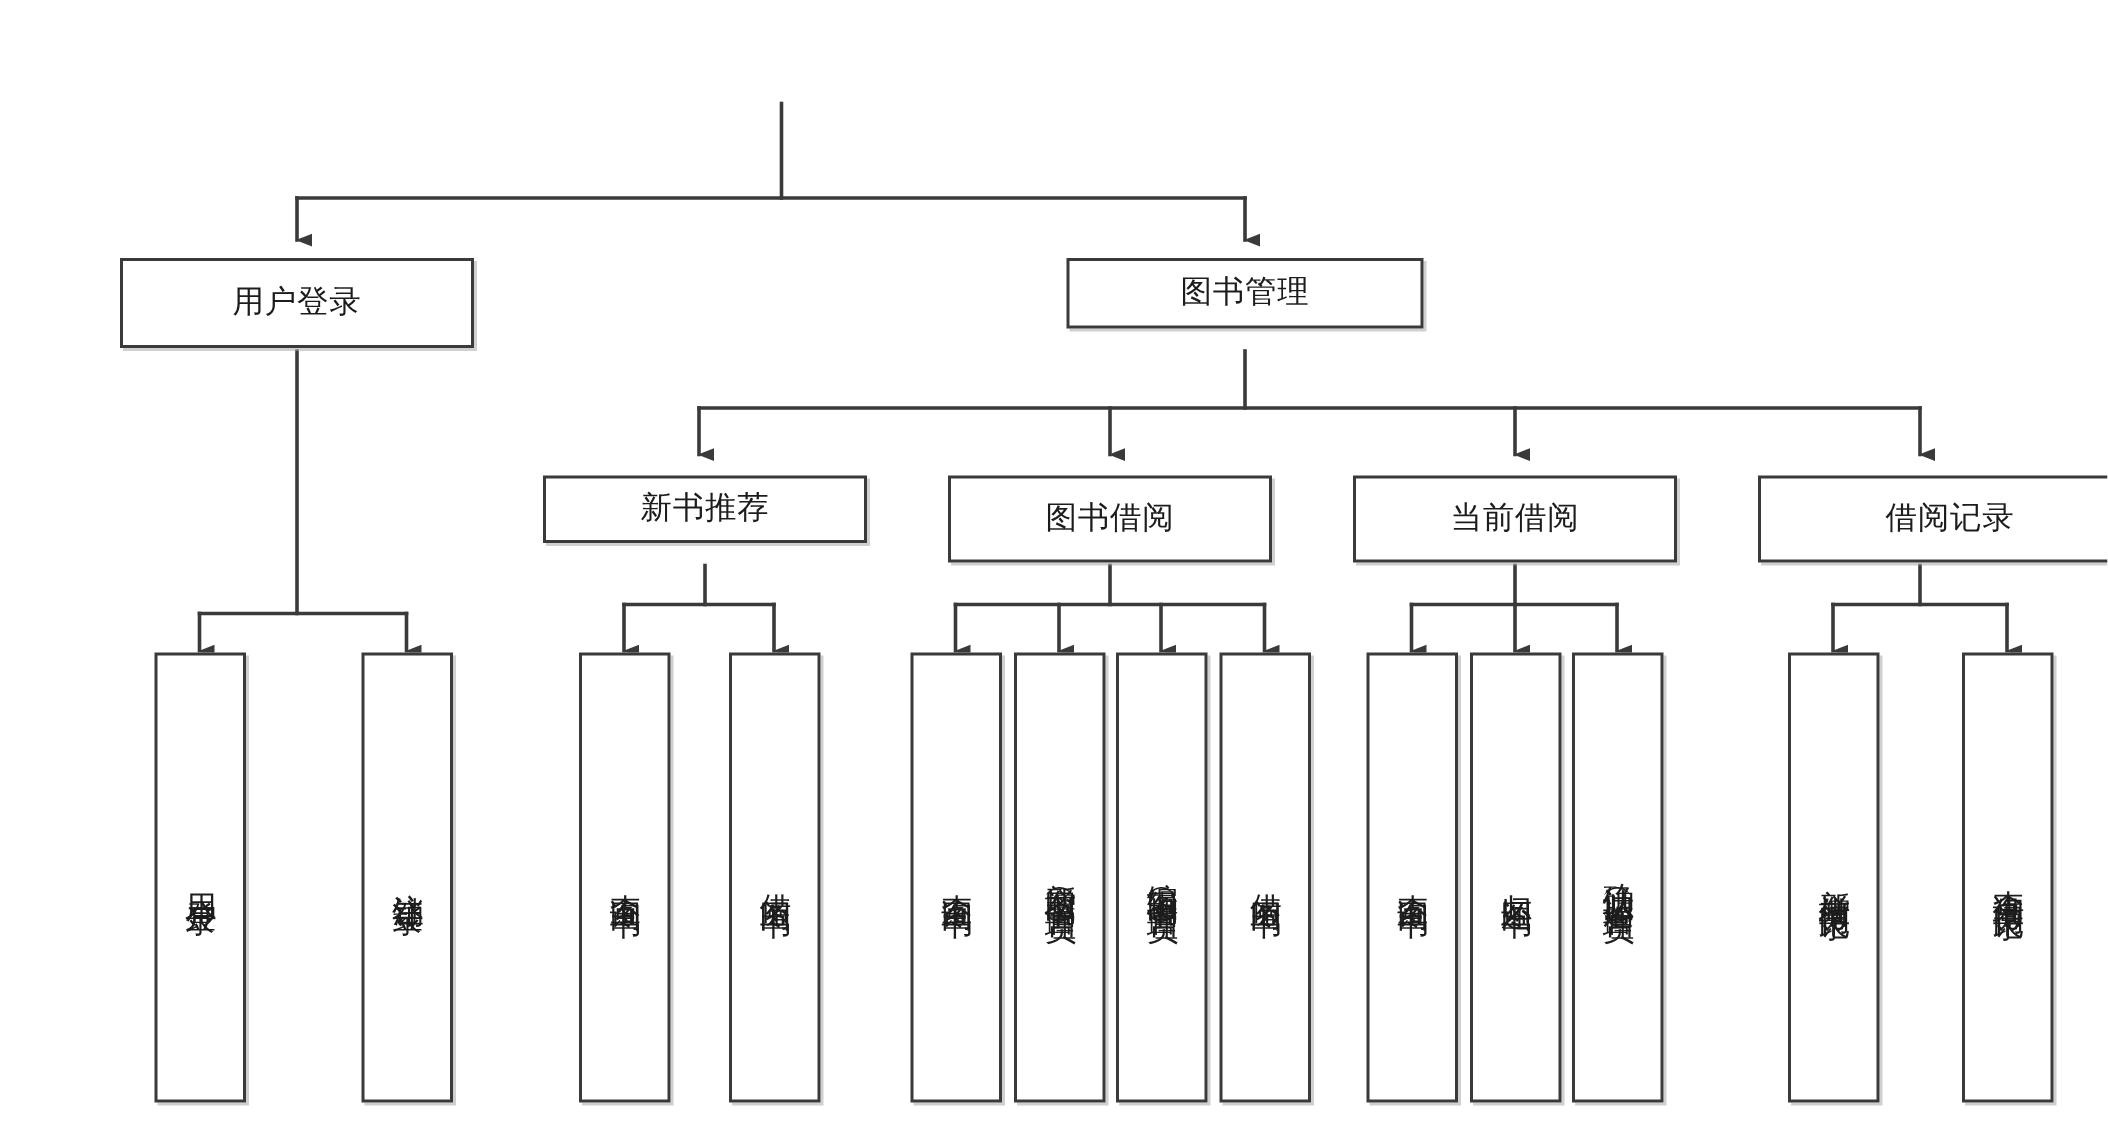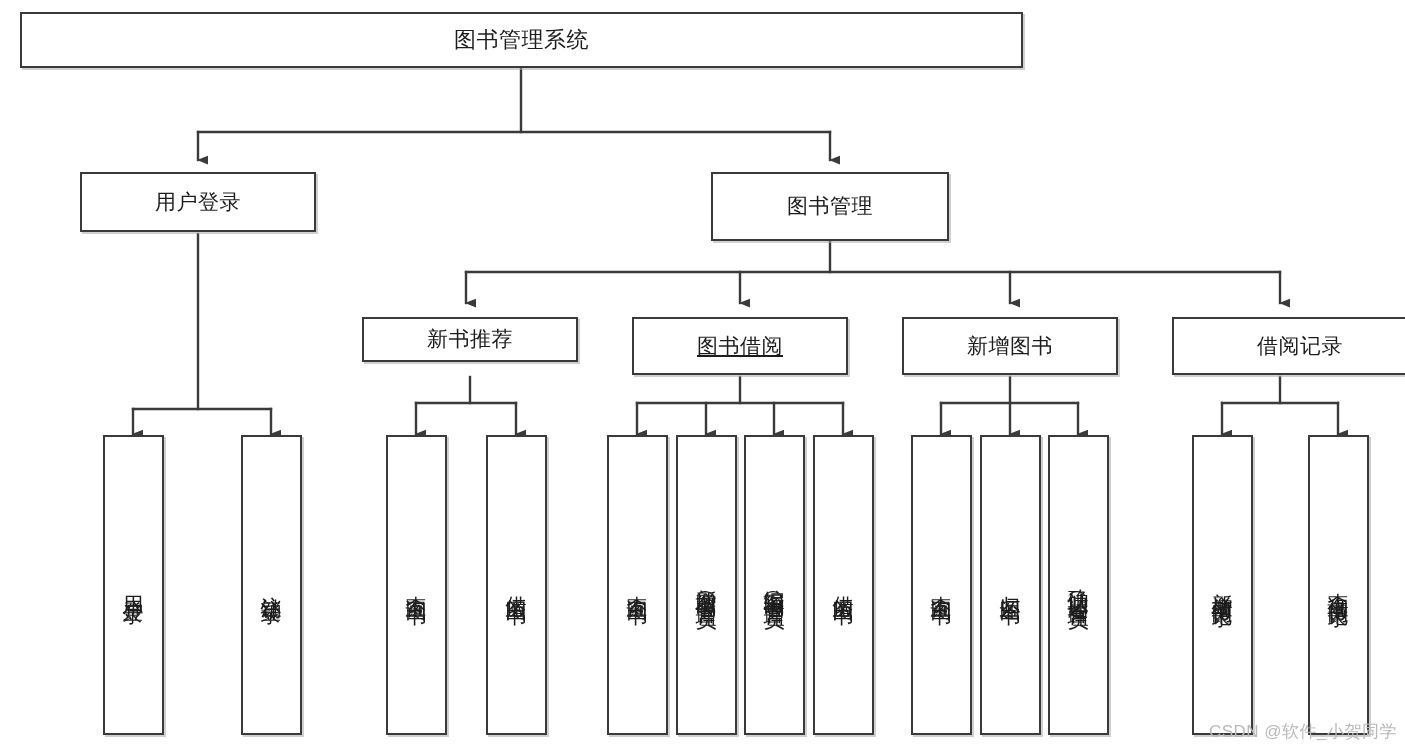--- a/index.html
+++ b/index.html
@@ -121,39 +121,36 @@
       <path d="M1010,403 L1010,434" marker-end="url(#arrowhead)"></path>
       <path d="M1078,403 L1078,434" marker-end="url(#arrowhead)"></path>
 
       <path d="M1280,377 L1280,403"></path>
       <path d="M1222,403 L1338,403"></path>
       <path d="M1222,403 L1222,434" marker-end="url(#arrowhead)"></path>
       <path d="M1338,403 L1338,434" marker-end="url(#arrowhead)"></path>
     </g>
   </svg>
 
-  <div class="node root horizontal" style="left:20px; top:12px; width:1003px; height:56px;">
-    <span class="node-label">图书管理系统</span>
-  </div>
 
   <div class="node horizontal" style="left:80px; top:172px; width:236px; height:60px;">
     <span class="node-label">用户登录</span>
   </div>
-  <div class="node horizontal" style="left:711px; top:172px; width:238px; height:69px;">
+  <div class="node horizontal" style="left:711px; top:172px; width:238px; height:47px;">
     <span class="node-label">图书管理</span>
   </div>
 
   <div class="node horizontal" style="left:362px; top:317px; width:216px; height:45px;">
     <span class="node-label">新书推荐</span>
   </div>
-  <div class="node horizontal" style="left:632px; top:317px; width:216px; height:58px;text-decoration:underline;">
+  <div class="node horizontal" style="left:632px; top:317px; width:216px; height:58px;">
     <span class="node-label">图书借阅</span>
   </div>
   <div class="node horizontal" style="left:902px; top:317px; width:216px; height:58px;">
-    <span class="node-label">新增图书</span>
+    <span class="node-label">当前借阅</span>
   </div>
   <div class="node horizontal" style="left:1172px; top:317px; width:256px; height:58px;">
     <span class="node-label">借阅记录</span>
   </div>
 
   <div class="node vertical" style="left:103px; top:435px; width:61px; height:300px;">
     <span class="node-label">用户登录</span>
   </div>
   <div class="node vertical" style="left:241px; top:435px; width:61px; height:300px;">
     <span class="node-label">注销登录</span>
@@ -189,15 +186,14 @@
     <span class="node-label">确认归还（管理员）</span>
   </div>
 
   <div class="node vertical" style="left:1192px; top:435px; width:61px; height:300px;">
     <span class="node-label">新增借阅记录</span>
   </div>
   <div class="node vertical" style="left:1308px; top:435px; width:61px; height:300px;">
     <span class="node-label">查询借阅记录</span>
   </div>
 
-  <div id="watermark">CSDN @软件_小贺同学</div>
 
 </div>
 
 </body></html>

